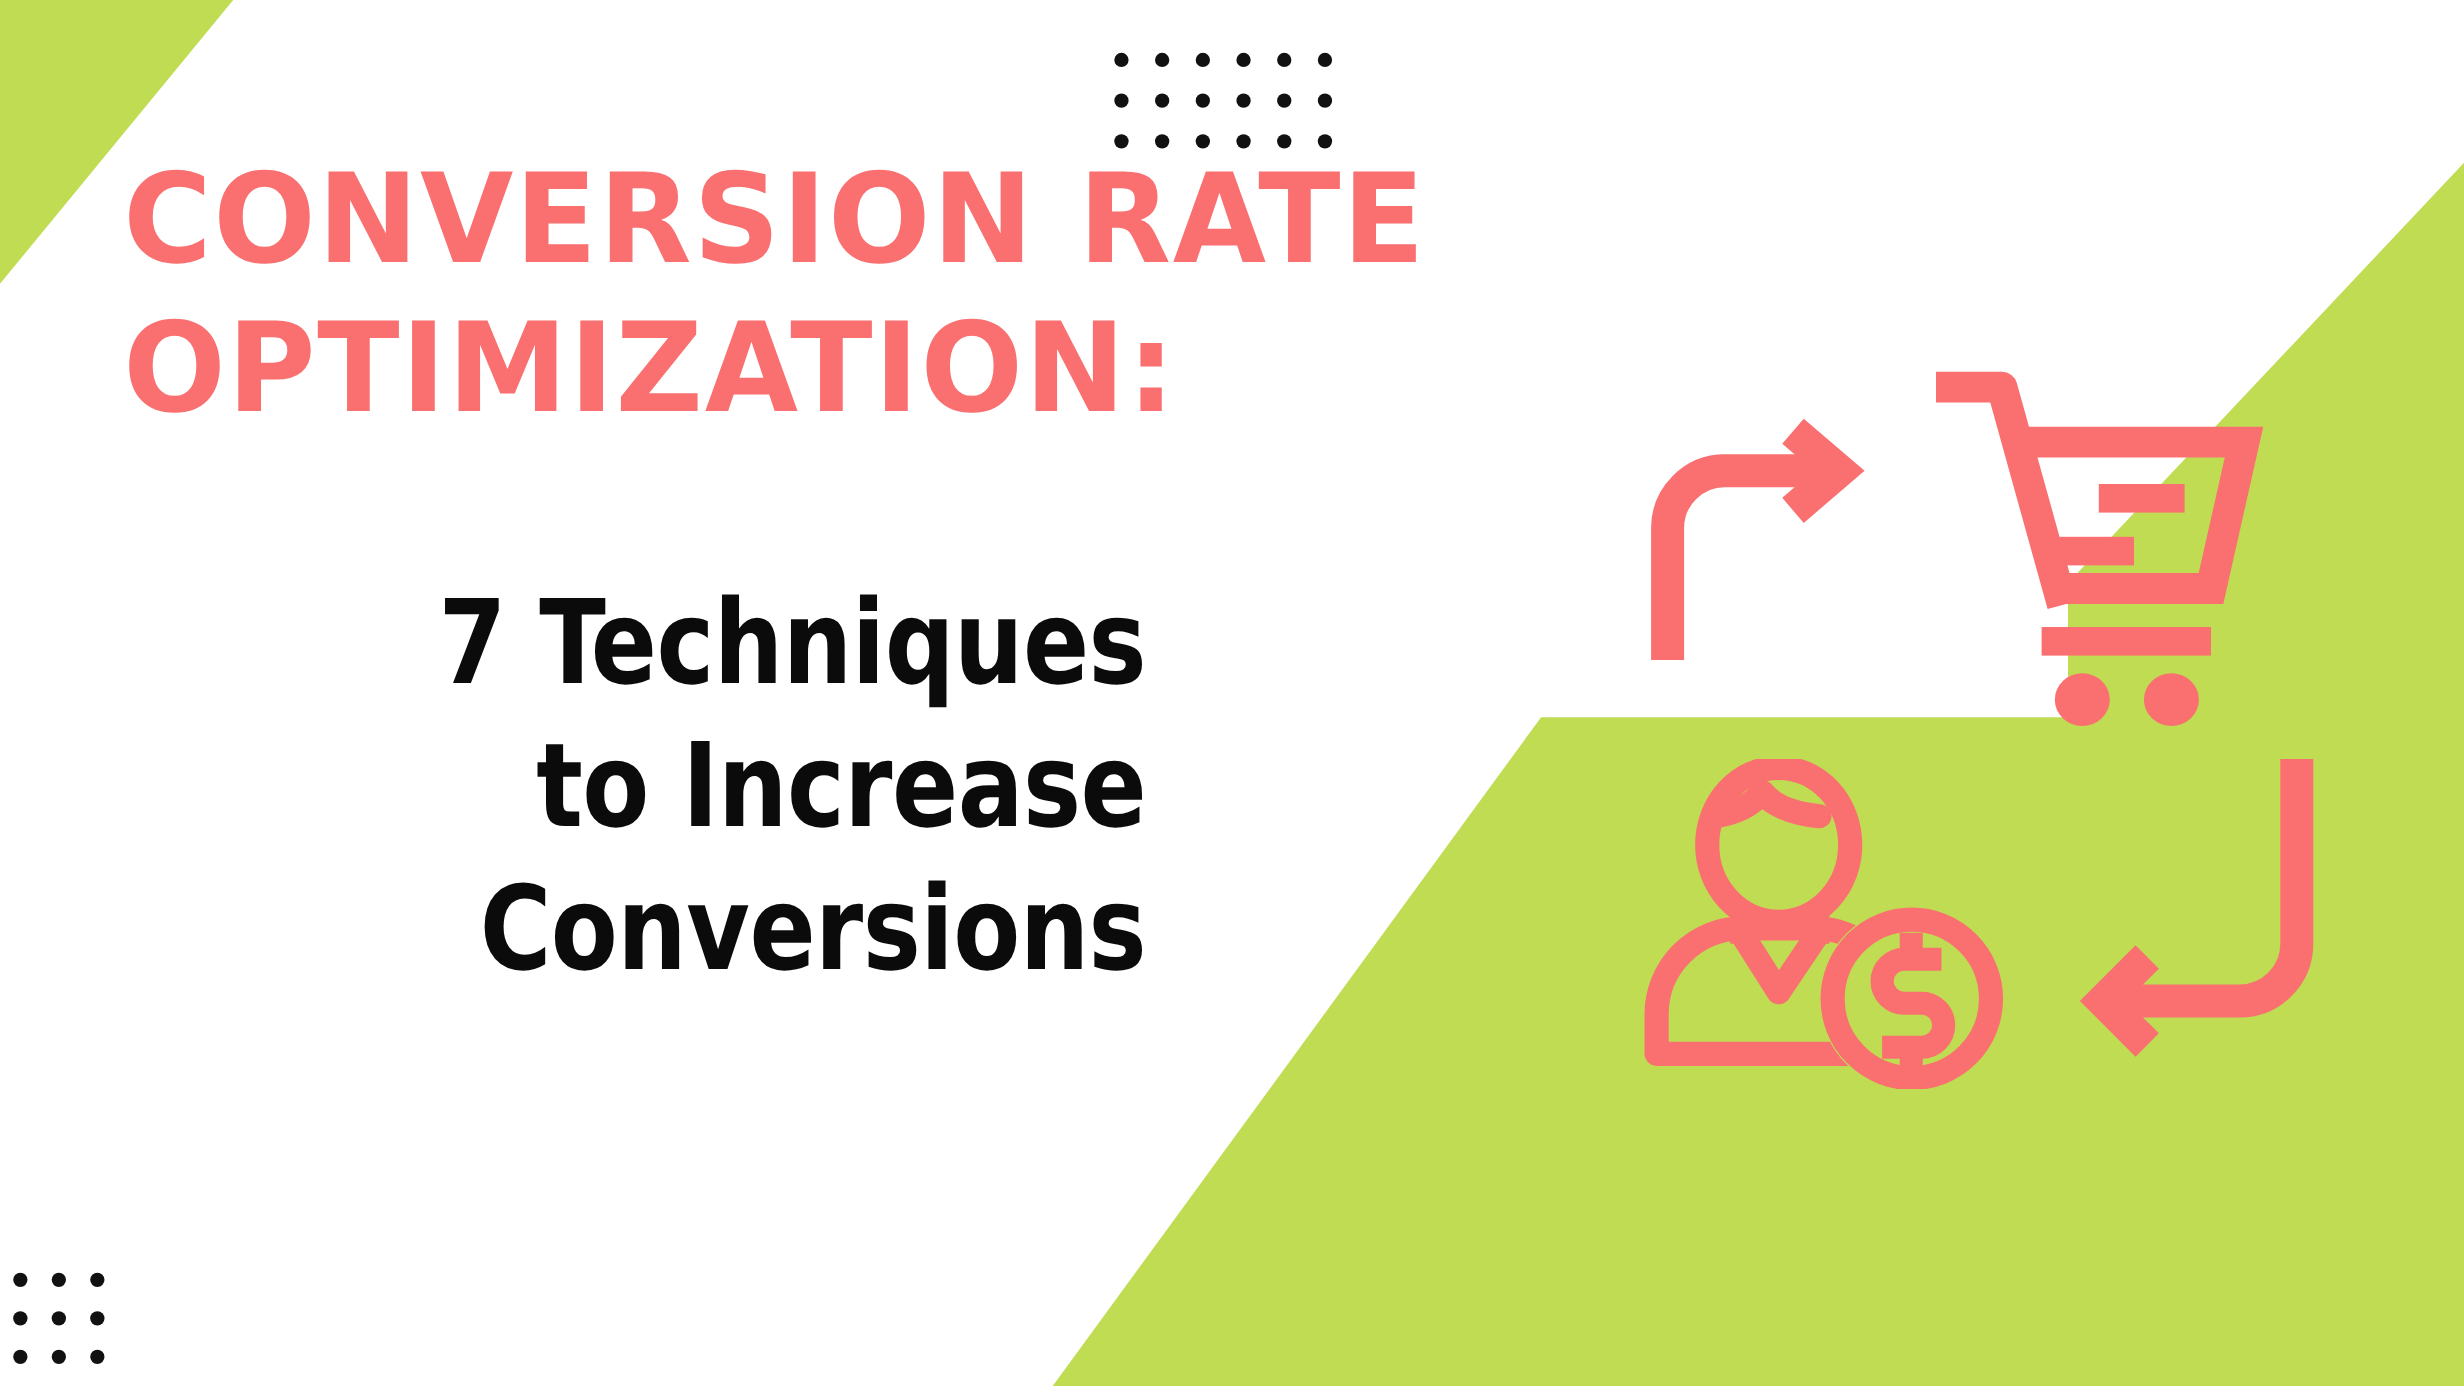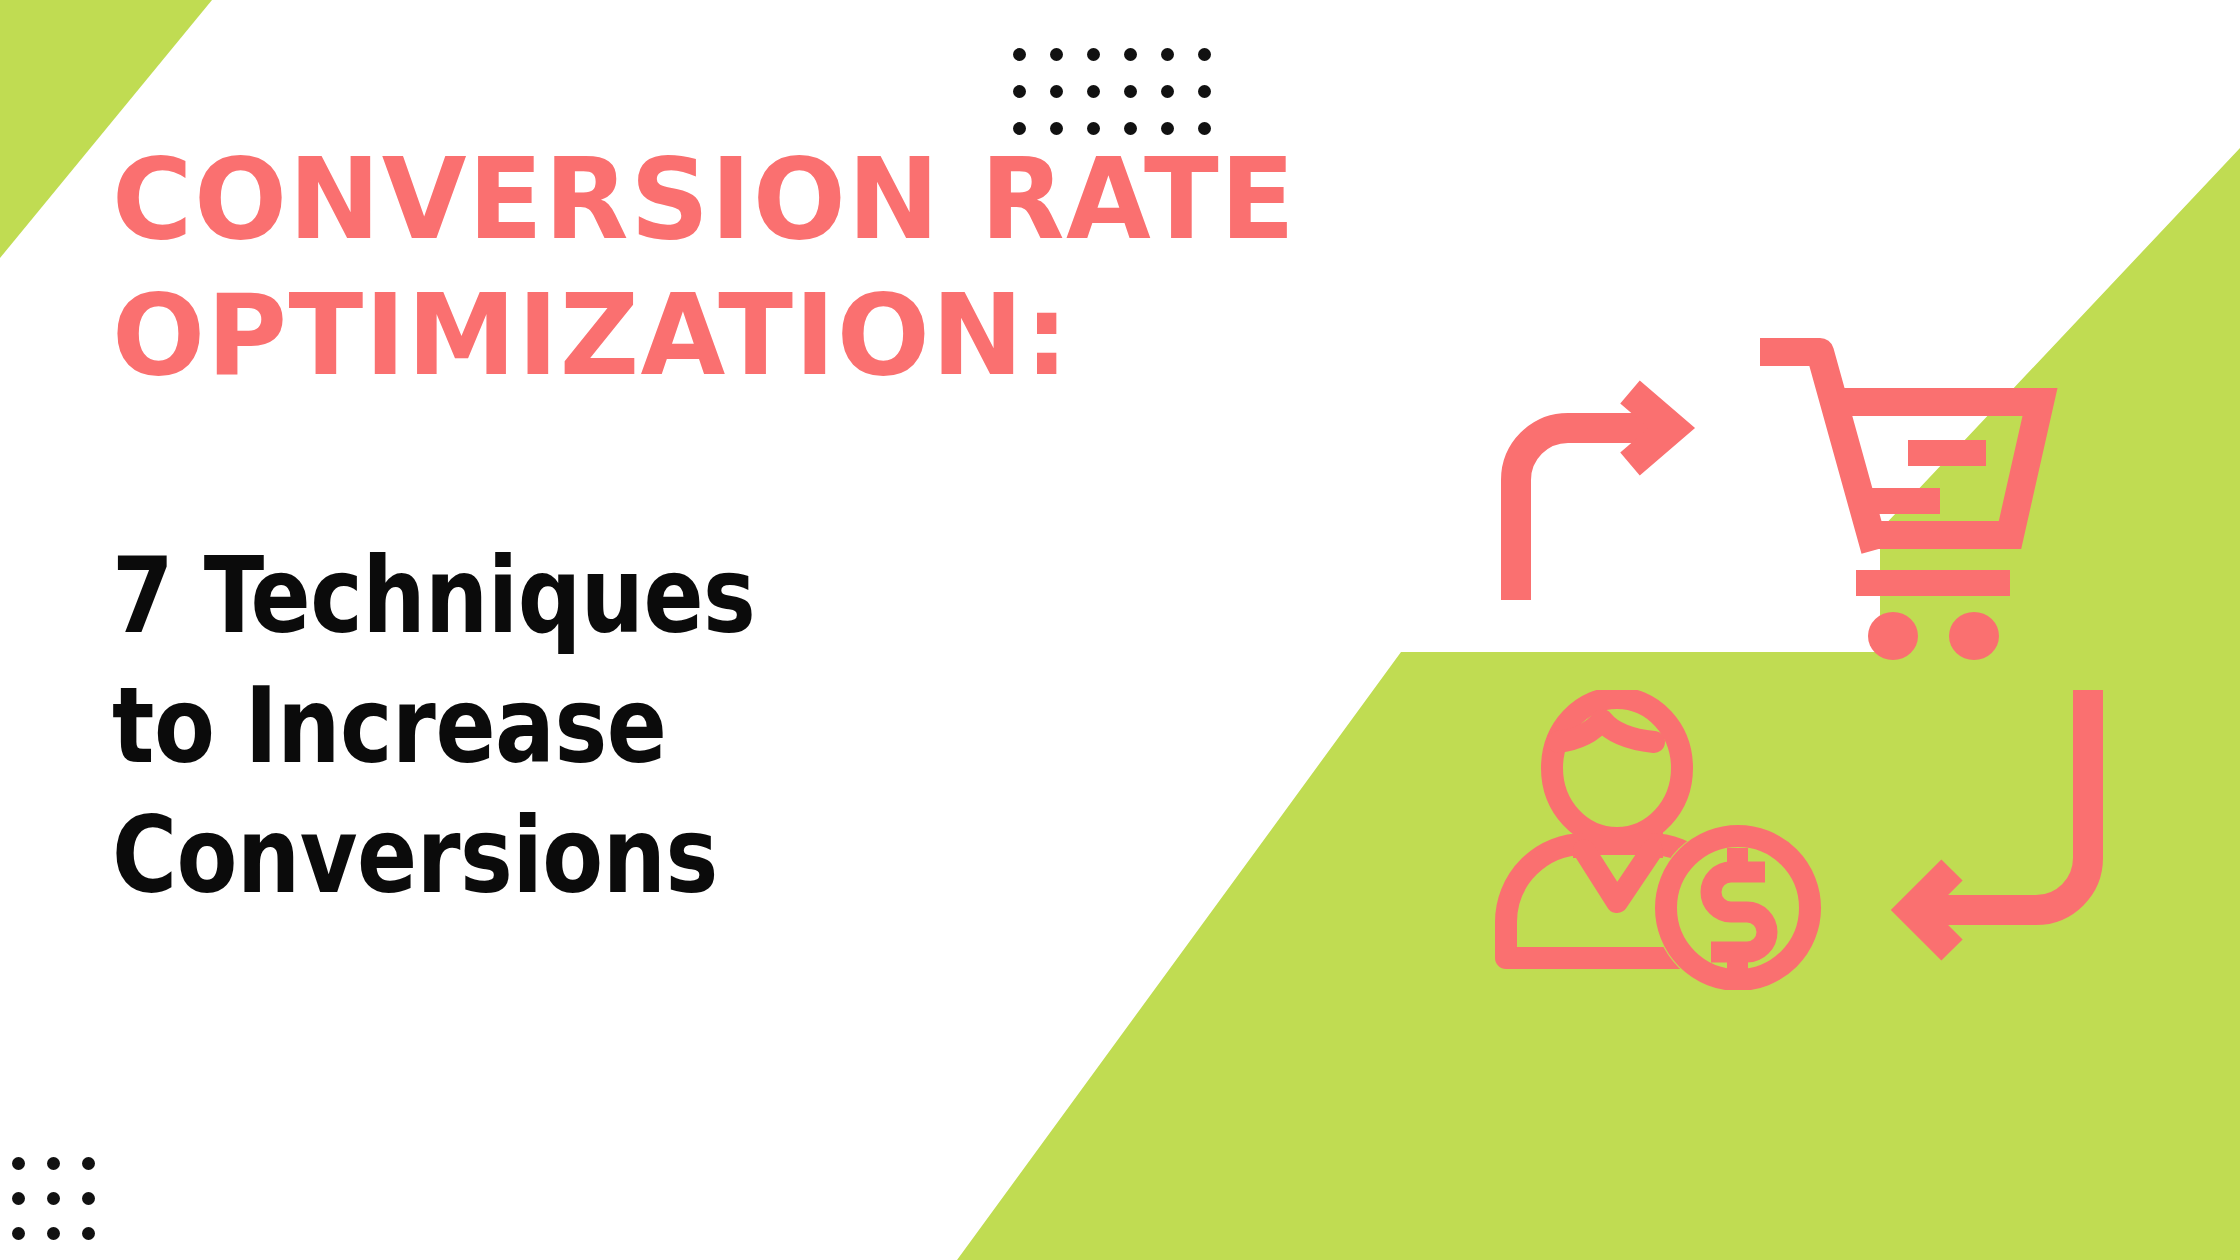--- a/index.html
+++ b/index.html
@@ -66,22 +66,23 @@
     white-space: nowrap;
     margin: 0;
     transform: scaleX(0.97);
     transform-origin: left center;
   }
   #title-line-2 { margin-top: 18px; }
 
   #subtitle-block {
     position: absolute;
     left: 112px;
-    top: 531px;
+    top: 520px;
     width: 1000px;
+    text-align: right;
   }
   .subtitle-line {
     color: #0b0b0b;
     font-family: "DejaVu Sans Condensed", "DejaVu Sans", sans-serif;
     font-weight: 700;
     font-size: 106px;
     line-height: 130px;
     letter-spacing: -0.5px;
     white-space: nowrap;
     margin: 0;

